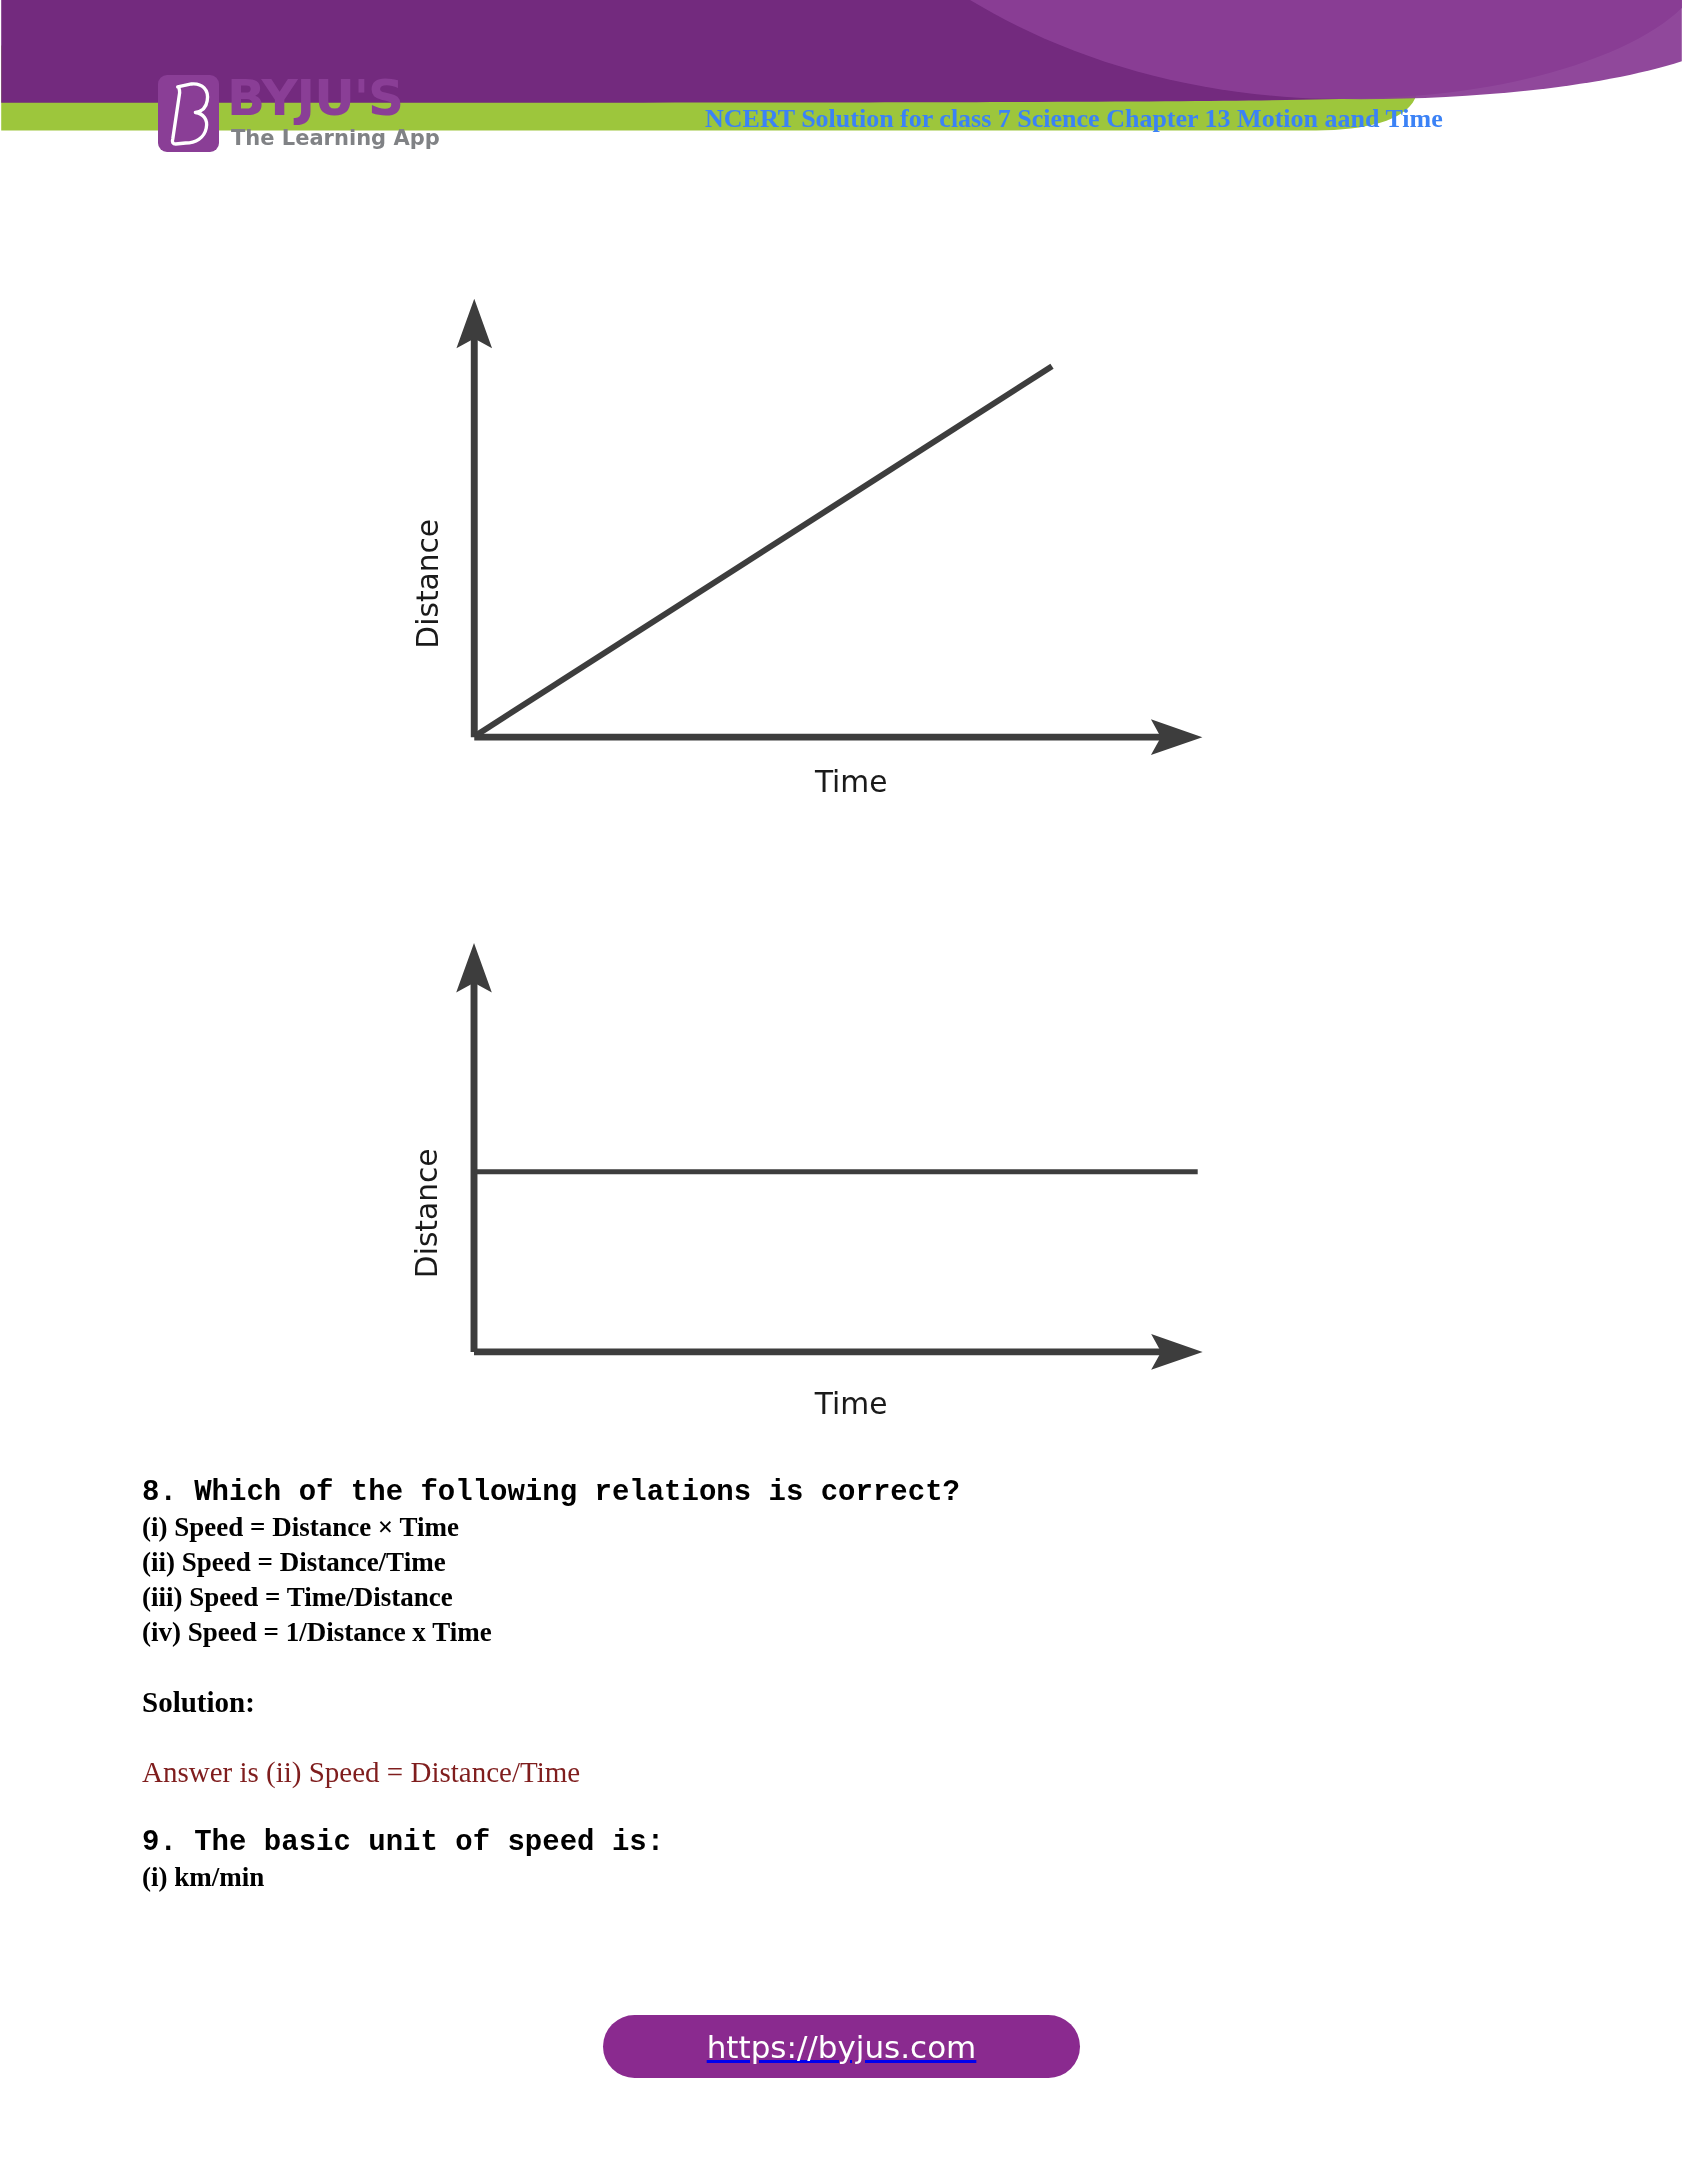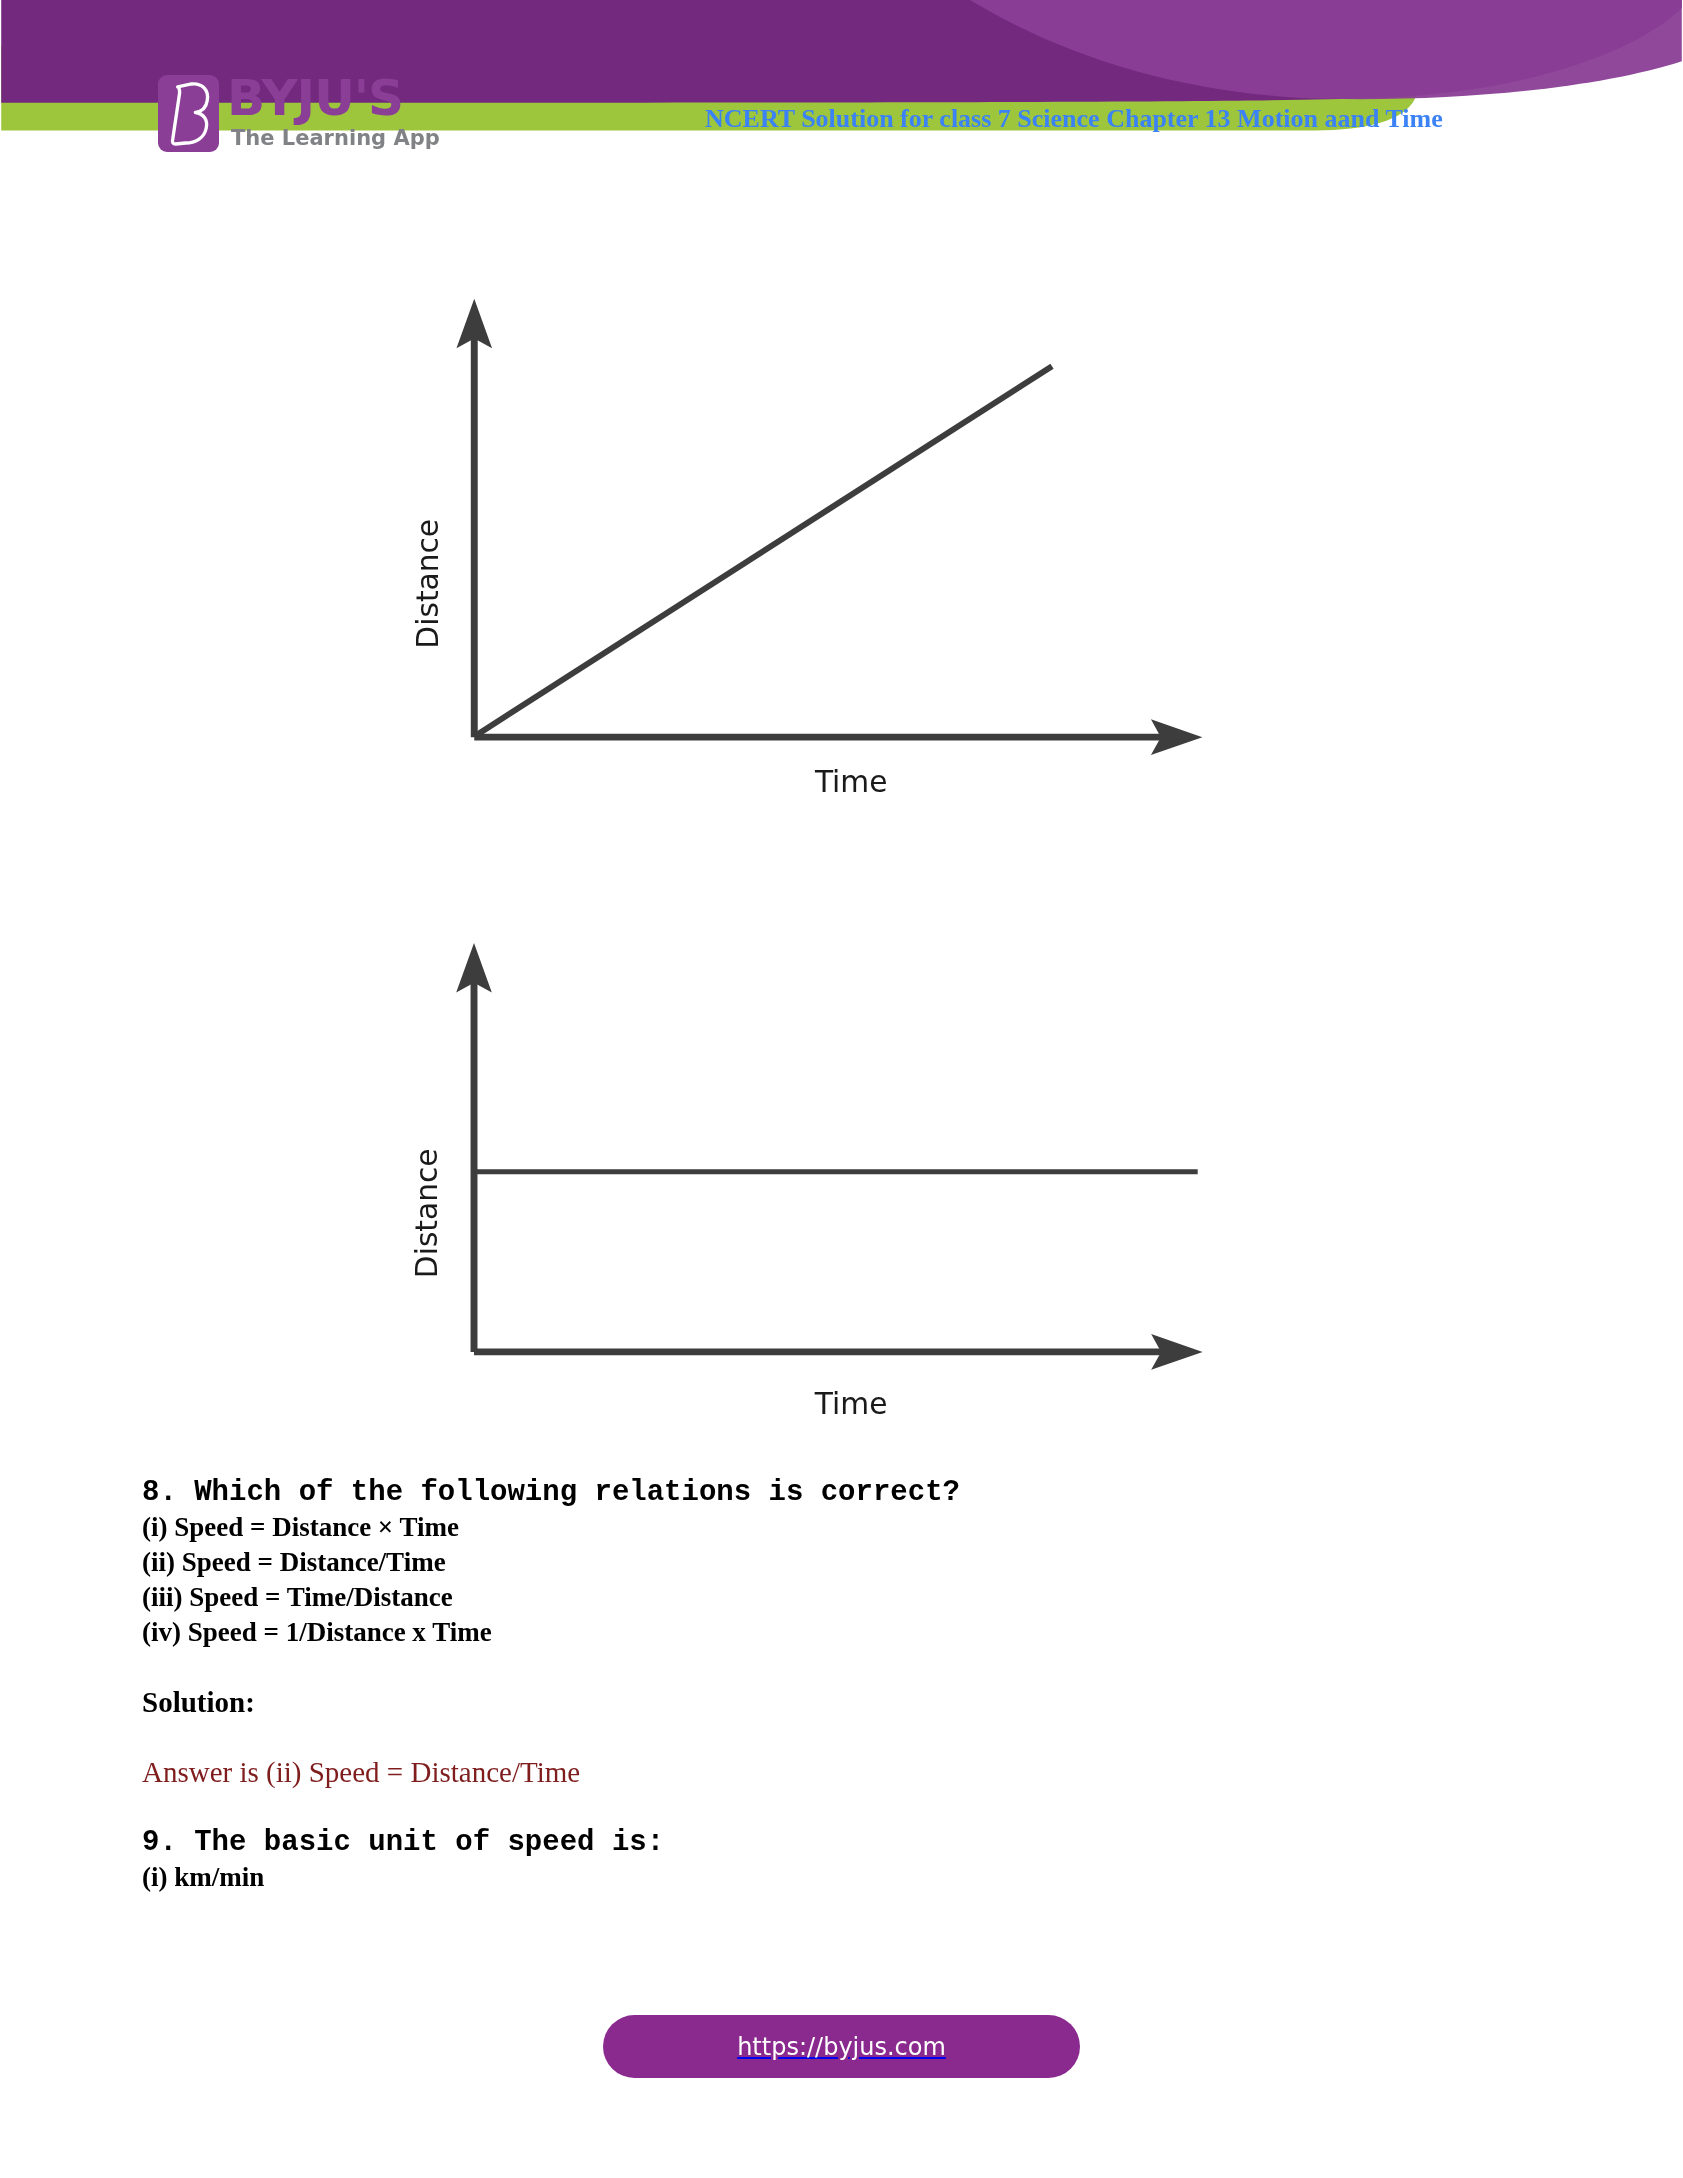--- a/index.html
+++ b/index.html
@@ -137,21 +137,21 @@
     width: 477px;
     height: 63px;
     background: #8A2A8F;
     border-radius: 32px;
     display: flex;
     align-items: center;
     justify-content: center;
   }
   #footer-link-label {
     font-family: "DejaVu Sans", sans-serif;
-    font-size: 24px;
+    font-size: 31px;
     color: #ffffff;
     letter-spacing: 0px;
   }
 </style>
 </head>
 <body>
 
 <div id="header-band">
   <svg width="1683" height="173" viewBox="0 0 1700 175" xmlns="http://www.w3.org/2000/svg">
 

